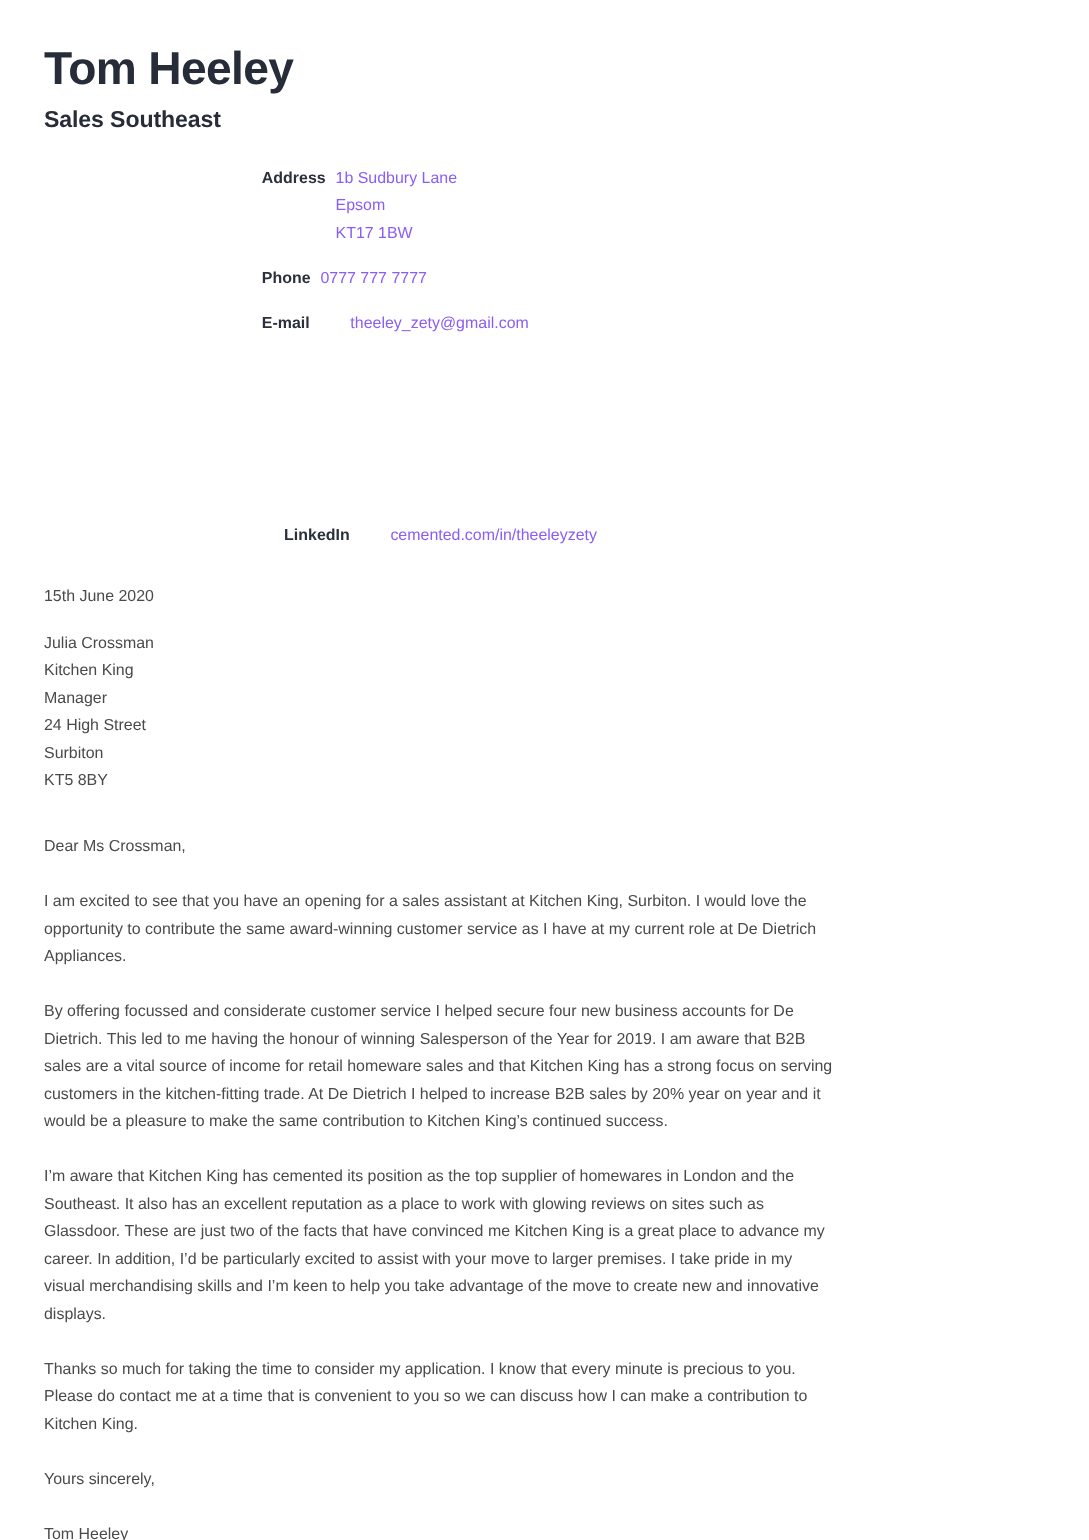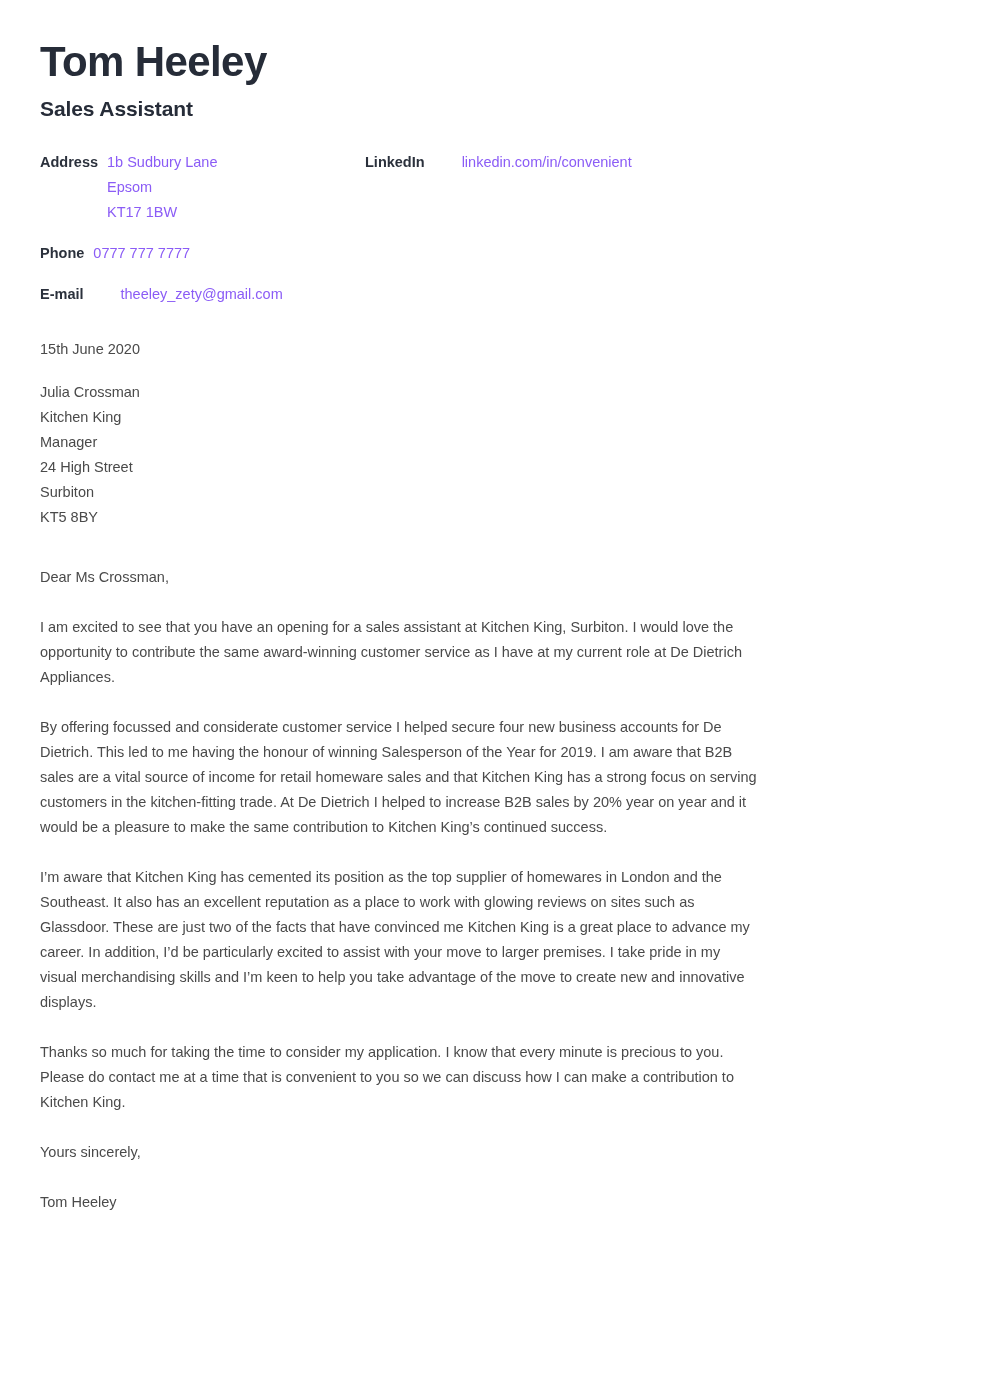--- a/index.html
+++ b/index.html
@@ -39,22 +39,23 @@
     font-size: 21px;
     font-weight: 700;
     color: #262c38;
     letter-spacing: -0.1px;
     margin: 0 0 29px 0;
   }
 
   
   .contact-block {
     display: flex;
-    align-items: flex-start;
+    align-items: center;
     margin: 0 0 30px 0;
+    flex-direction: column;
   }
   .contact-col { }
   .contact-col.left  { width: 325px; flex: 0 0 325px; }
   .contact-col.right { flex: 1 1 auto; padding-top: 0; }
 
   .contact-row {
     display: flex;
     align-items: flex-start;
     margin-bottom: 16px;
     font-size: 14.5px;
@@ -122,21 +123,21 @@
     margin: 0;
   }
 </style>
 </head>
 <body>
 
 <div class="page">
 
   <div class="letter-header">
     <h1 class="candidate-name">Tom Heeley</h1>
-    <h2 class="candidate-title">Sales Assistant</h2>
+    <h2 class="candidate-title">Sales Southeast</h2>
   </div>
 
   <div class="contact-block">
 
     <div class="contact-col left">
 
       <div class="contact-row">
         <span class="contact-label">Address</span>
         <span class="contact-value">
           <span class="line">1b Sudbury Lane</span>
@@ -153,21 +154,21 @@
       <div class="contact-row">
         <span class="contact-label">E-mail</span>
         <span class="contact-value">theeley_zety@gmail.com</span>
       </div>
 
     </div>
 
     <div class="contact-col right">
       <div class="contact-row">
         <span class="contact-label">LinkedIn</span>
-        <span class="contact-value">linkedin.com/in/convenient</span>
+        <span class="contact-value">cemented.com/in/theeleyzety</span>
       </div>
     </div>
 
   </div>
 
   <div class="letter-date">15th June 2020</div>
 
   <div class="recipient-block">
     <span class="line">Julia Crossman</span>
     <span class="line">Kitchen King</span>

